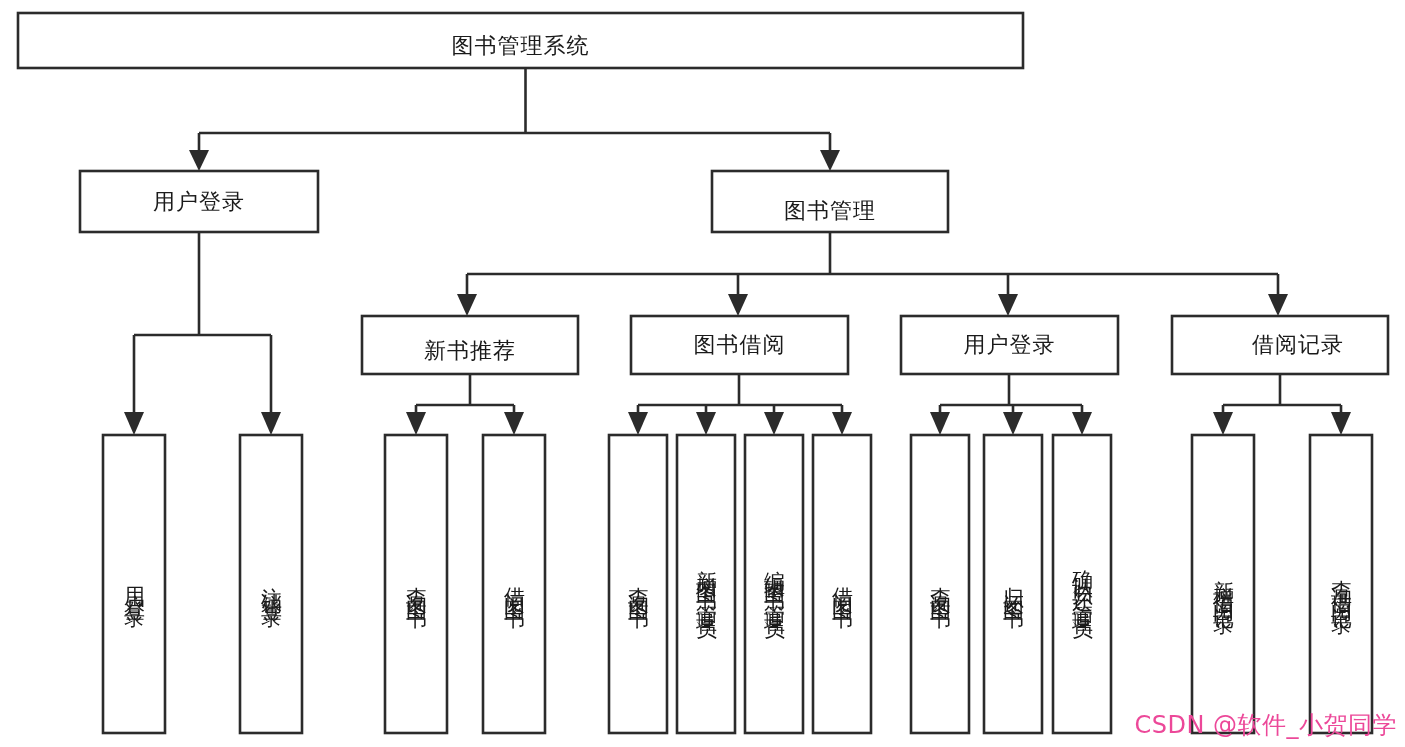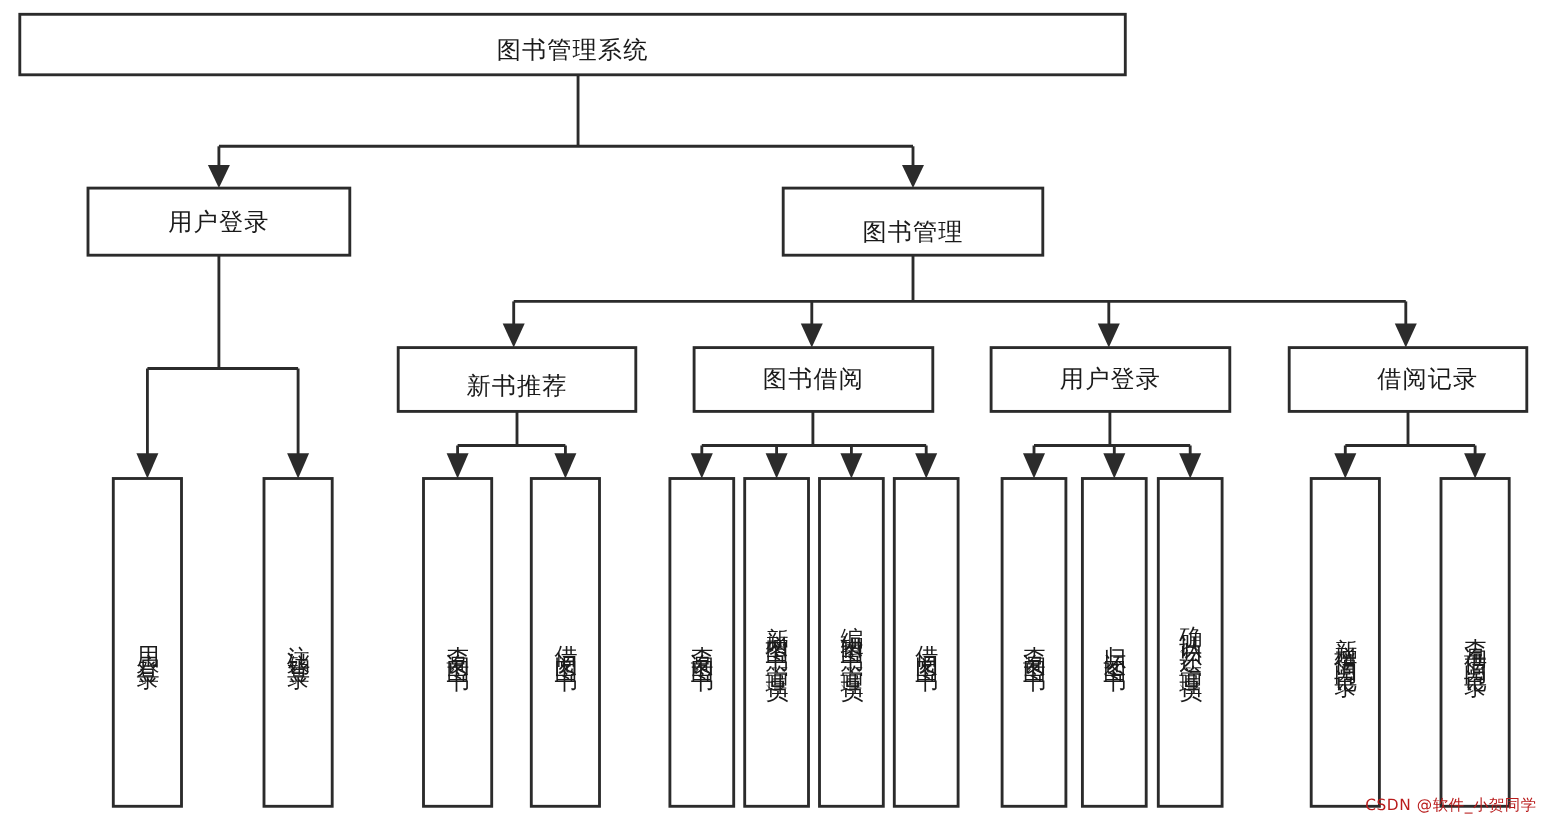--- a/index.html
+++ b/index.html
@@ -72,22 +72,22 @@
     font-size: 22px;
     color: #1a1a1a;
     white-space: nowrap;
     letter-spacing: 1px;
   }
   #watermark {
     position: absolute;
     right: 8px;
     bottom: 6px;
     font-family: "DejaVu Sans", "Liberation Sans", sans-serif;
-    font-size: 14px;
-    color: #b91c1c;
+    font-size: 24px;
+    color: #ec4899;
     letter-spacing: 0.5px;
     pointer-events: none;
     white-space: nowrap;
   }
 </style>
 </head>
 <body>
 
 <div id="diagram-root">
 

